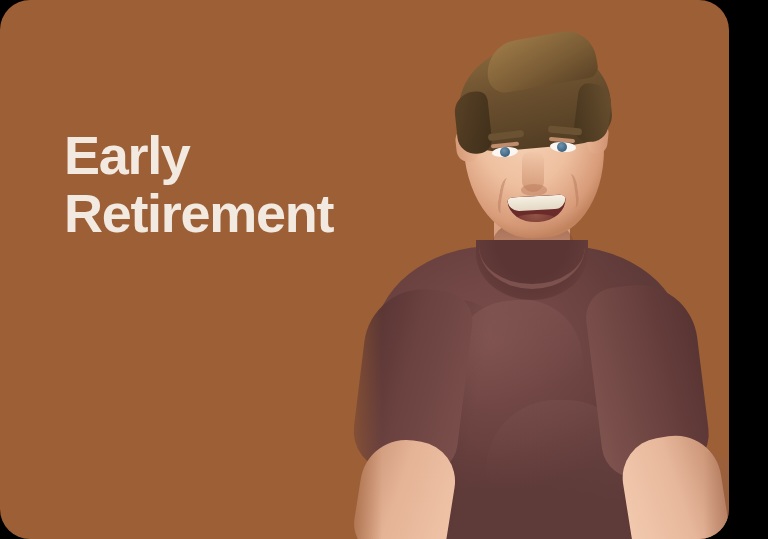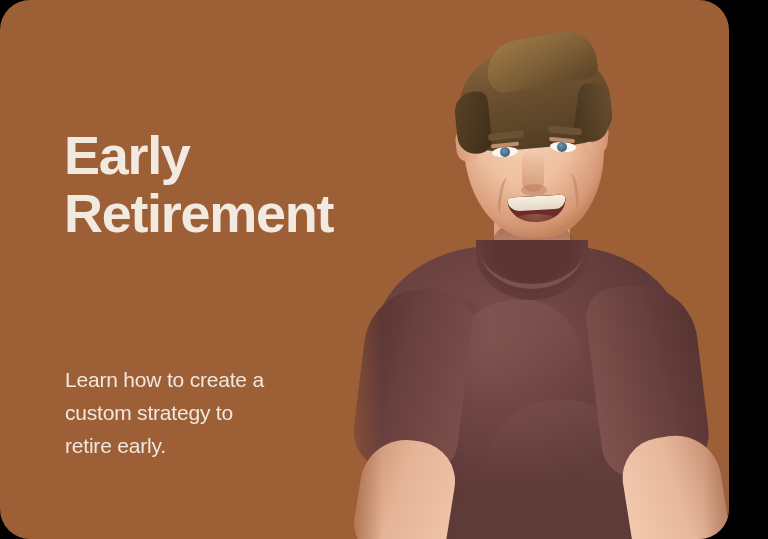--- a/index.html
+++ b/index.html
@@ -485,19 +485,16 @@
       <div class="chin"></div>
 
       <div class="photo-blend"></div>
     </div>
 
     <div id="text-col">
       <h1 id="title">Early
 Retirement</h1>
 
 
-      <p id="blurb">Learn how to create a
-custom strategy to
-retire early.</p>
     </div>
 
   </div>
 </div>
 
 </body></html>

